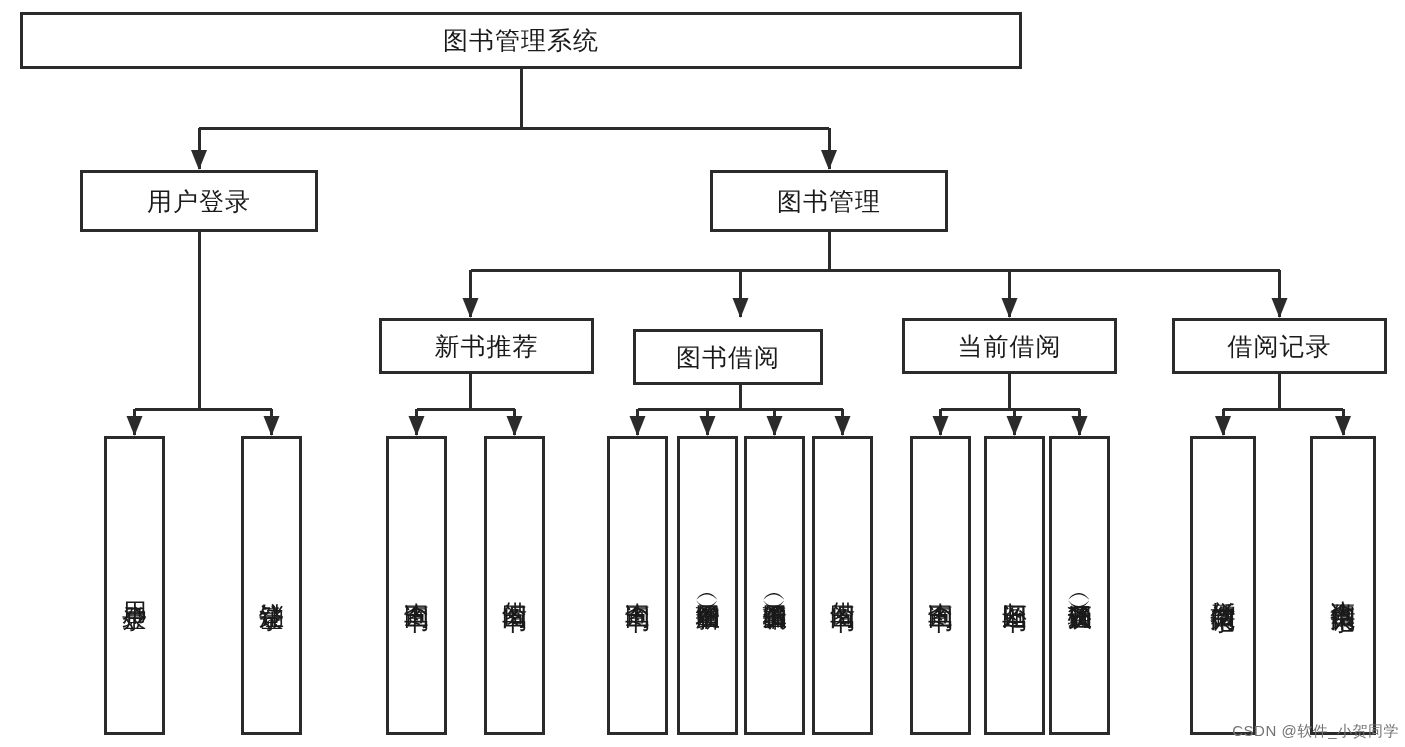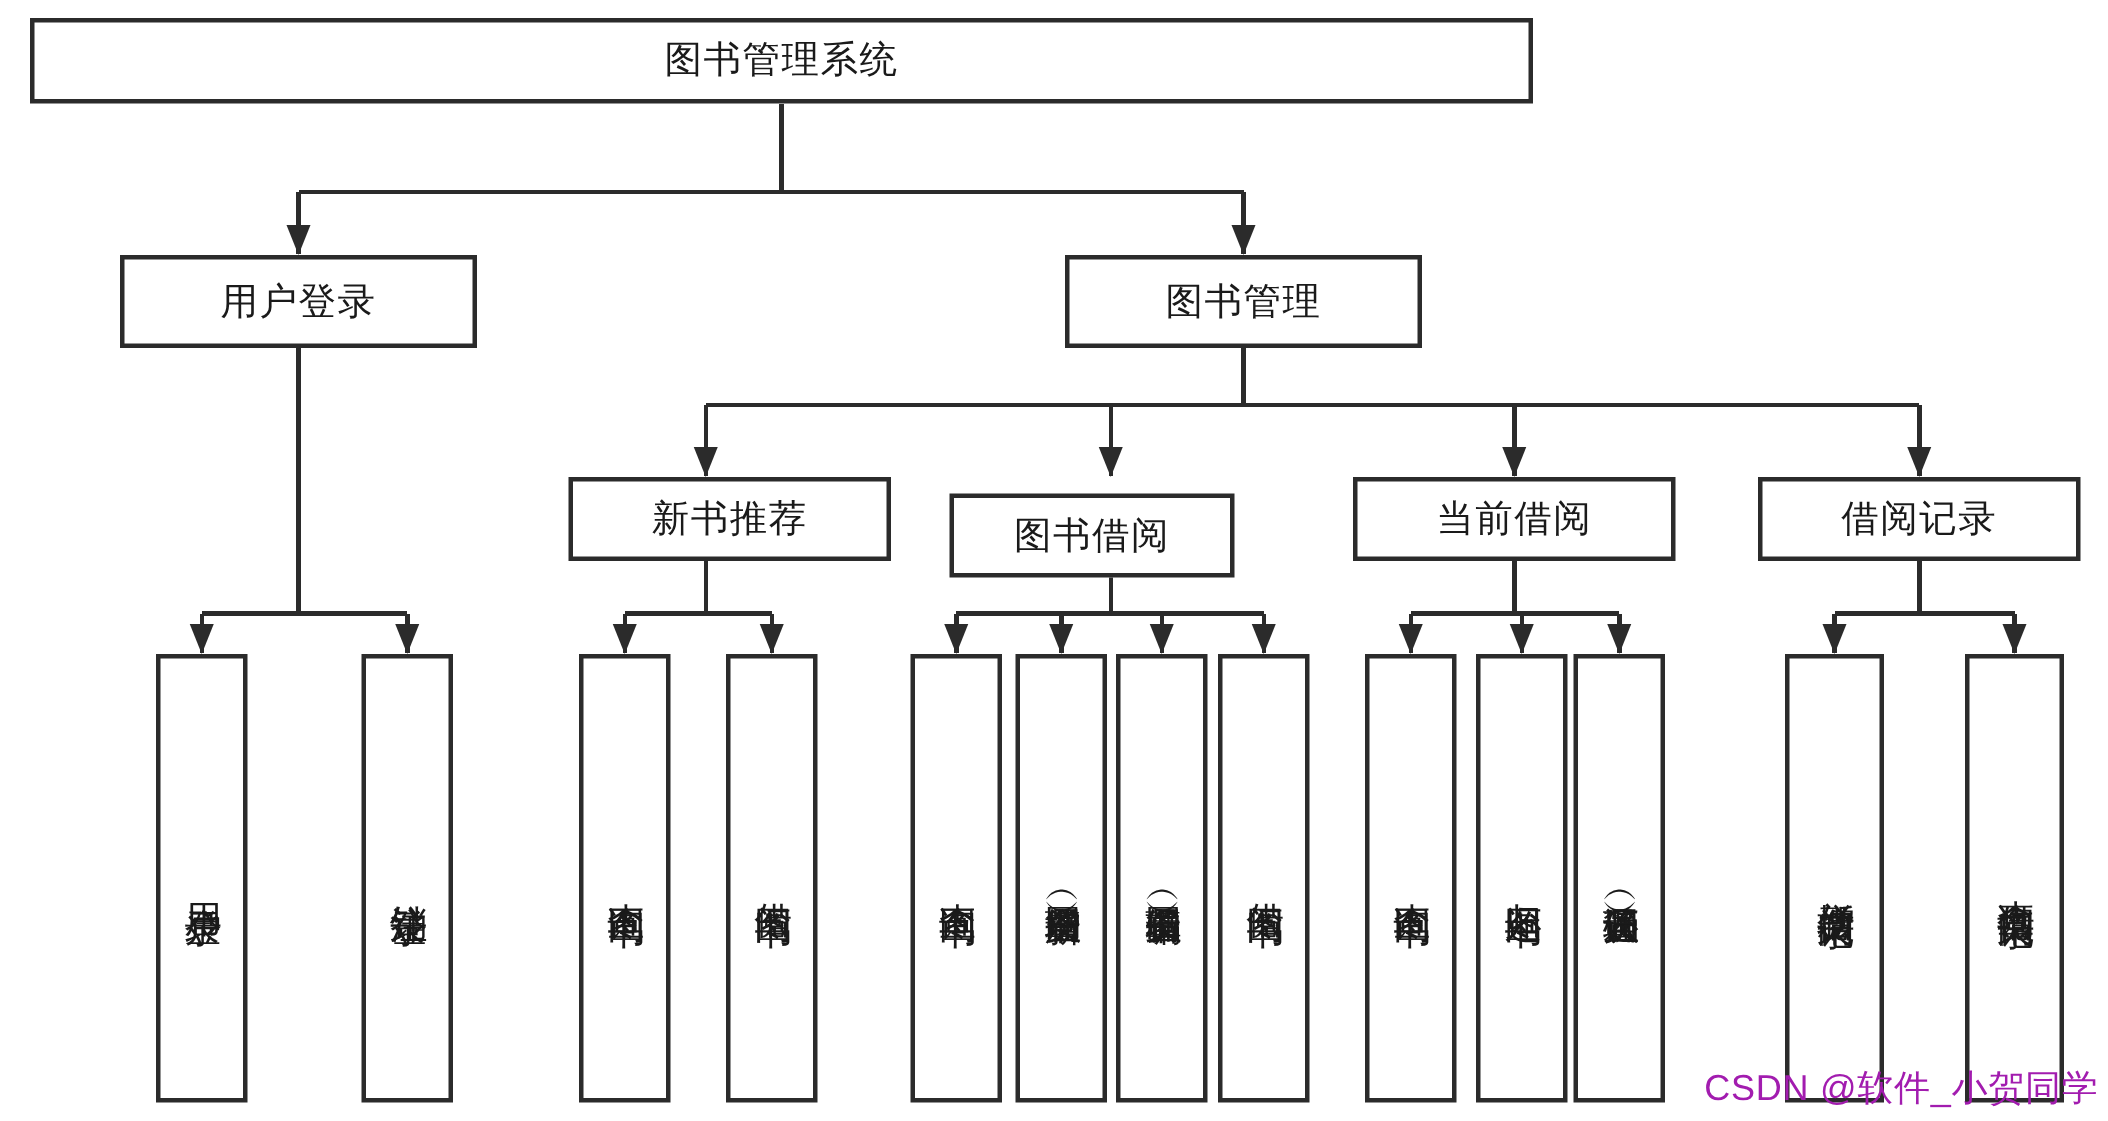--- a/index.html
+++ b/index.html
@@ -21,21 +21,21 @@
   .node-box.vertical{
     writing-mode:vertical-rl;text-orientation:upright;
     align-items:center;justify-content:center;
     font-size:25px;line-height:1.32;letter-spacing:2px;
     padding:4px 0;
   }
   .node-box.vertical.tight{ letter-spacing:0px;line-height:1.18;font-size:24px;}
 
   .watermark{
     position:absolute;right:6px;bottom:6px;
-    font-size:24px;color:#a21caf;white-space:nowrap;
+    font-size:15px;color:#737373;white-space:nowrap;
     letter-spacing:0.5px;pointer-events:none;
   }
 </style>
 </head>
 <body>
 
 <svg id="canvas" viewBox="0 0 1405 747">
     <line x1="521" y1="69" x2="521" y2="128" stroke="#2b2b2b" stroke-width="3" shape-rendering="crispEdges"></line>
     <line x1="199" y1="128" x2="829" y2="128" stroke="#2b2b2b" stroke-width="3" shape-rendering="crispEdges"></line>
     <line x1="199" y1="128" x2="199" y2="169" stroke="#2b2b2b" stroke-width="3" shape-rendering="crispEdges"></line>

